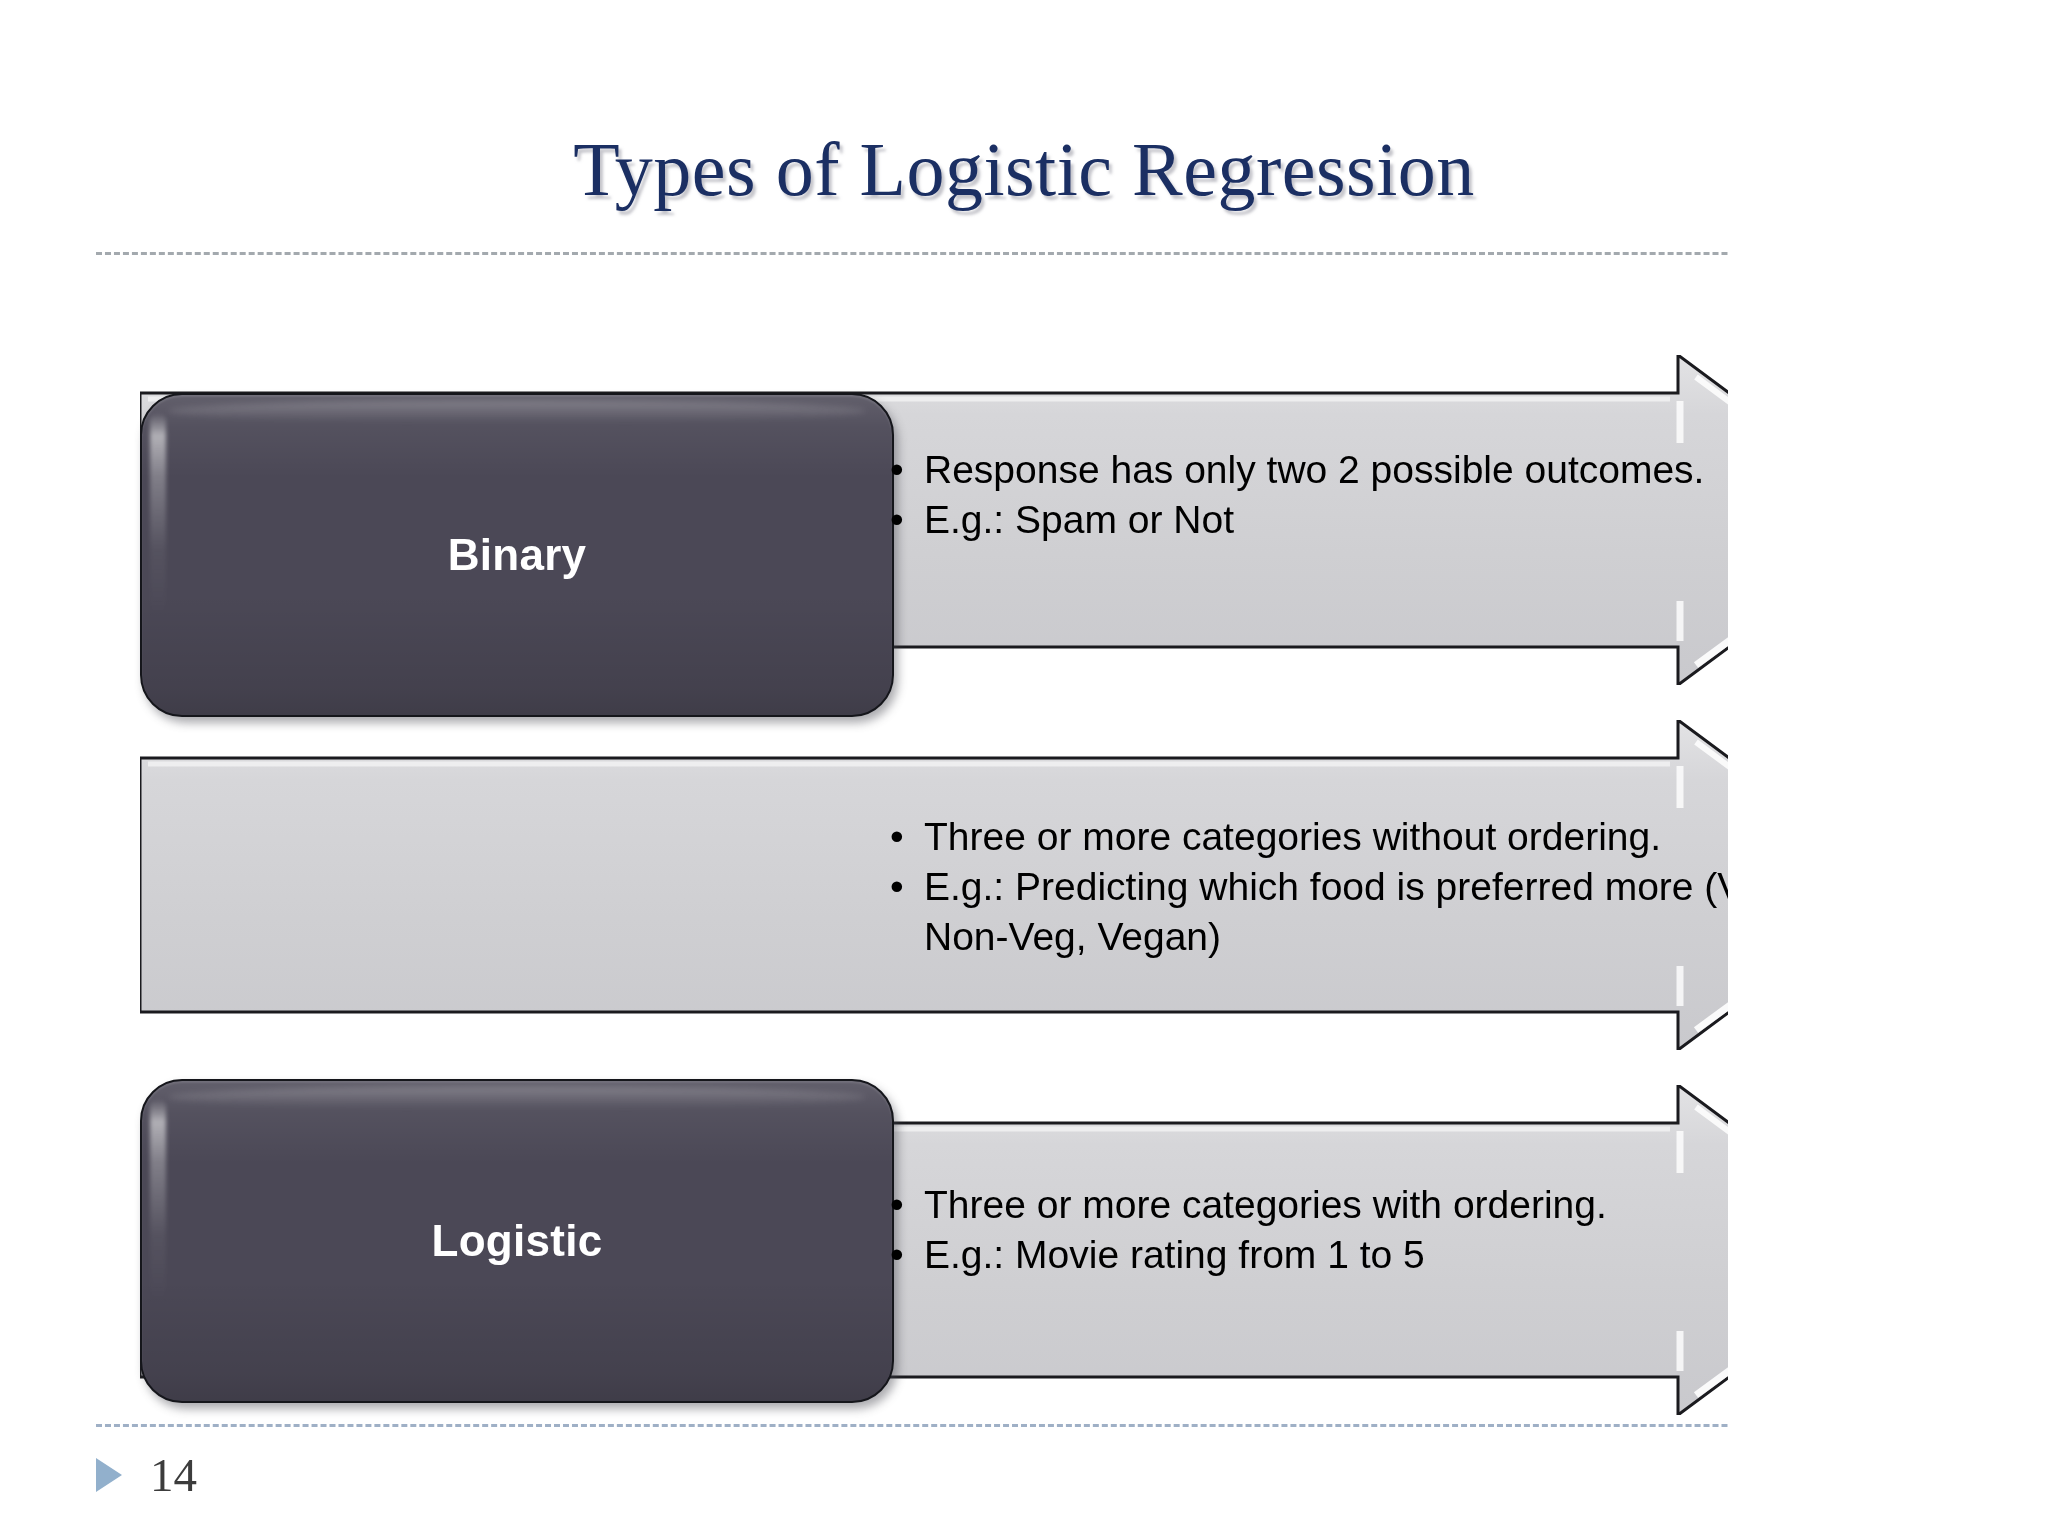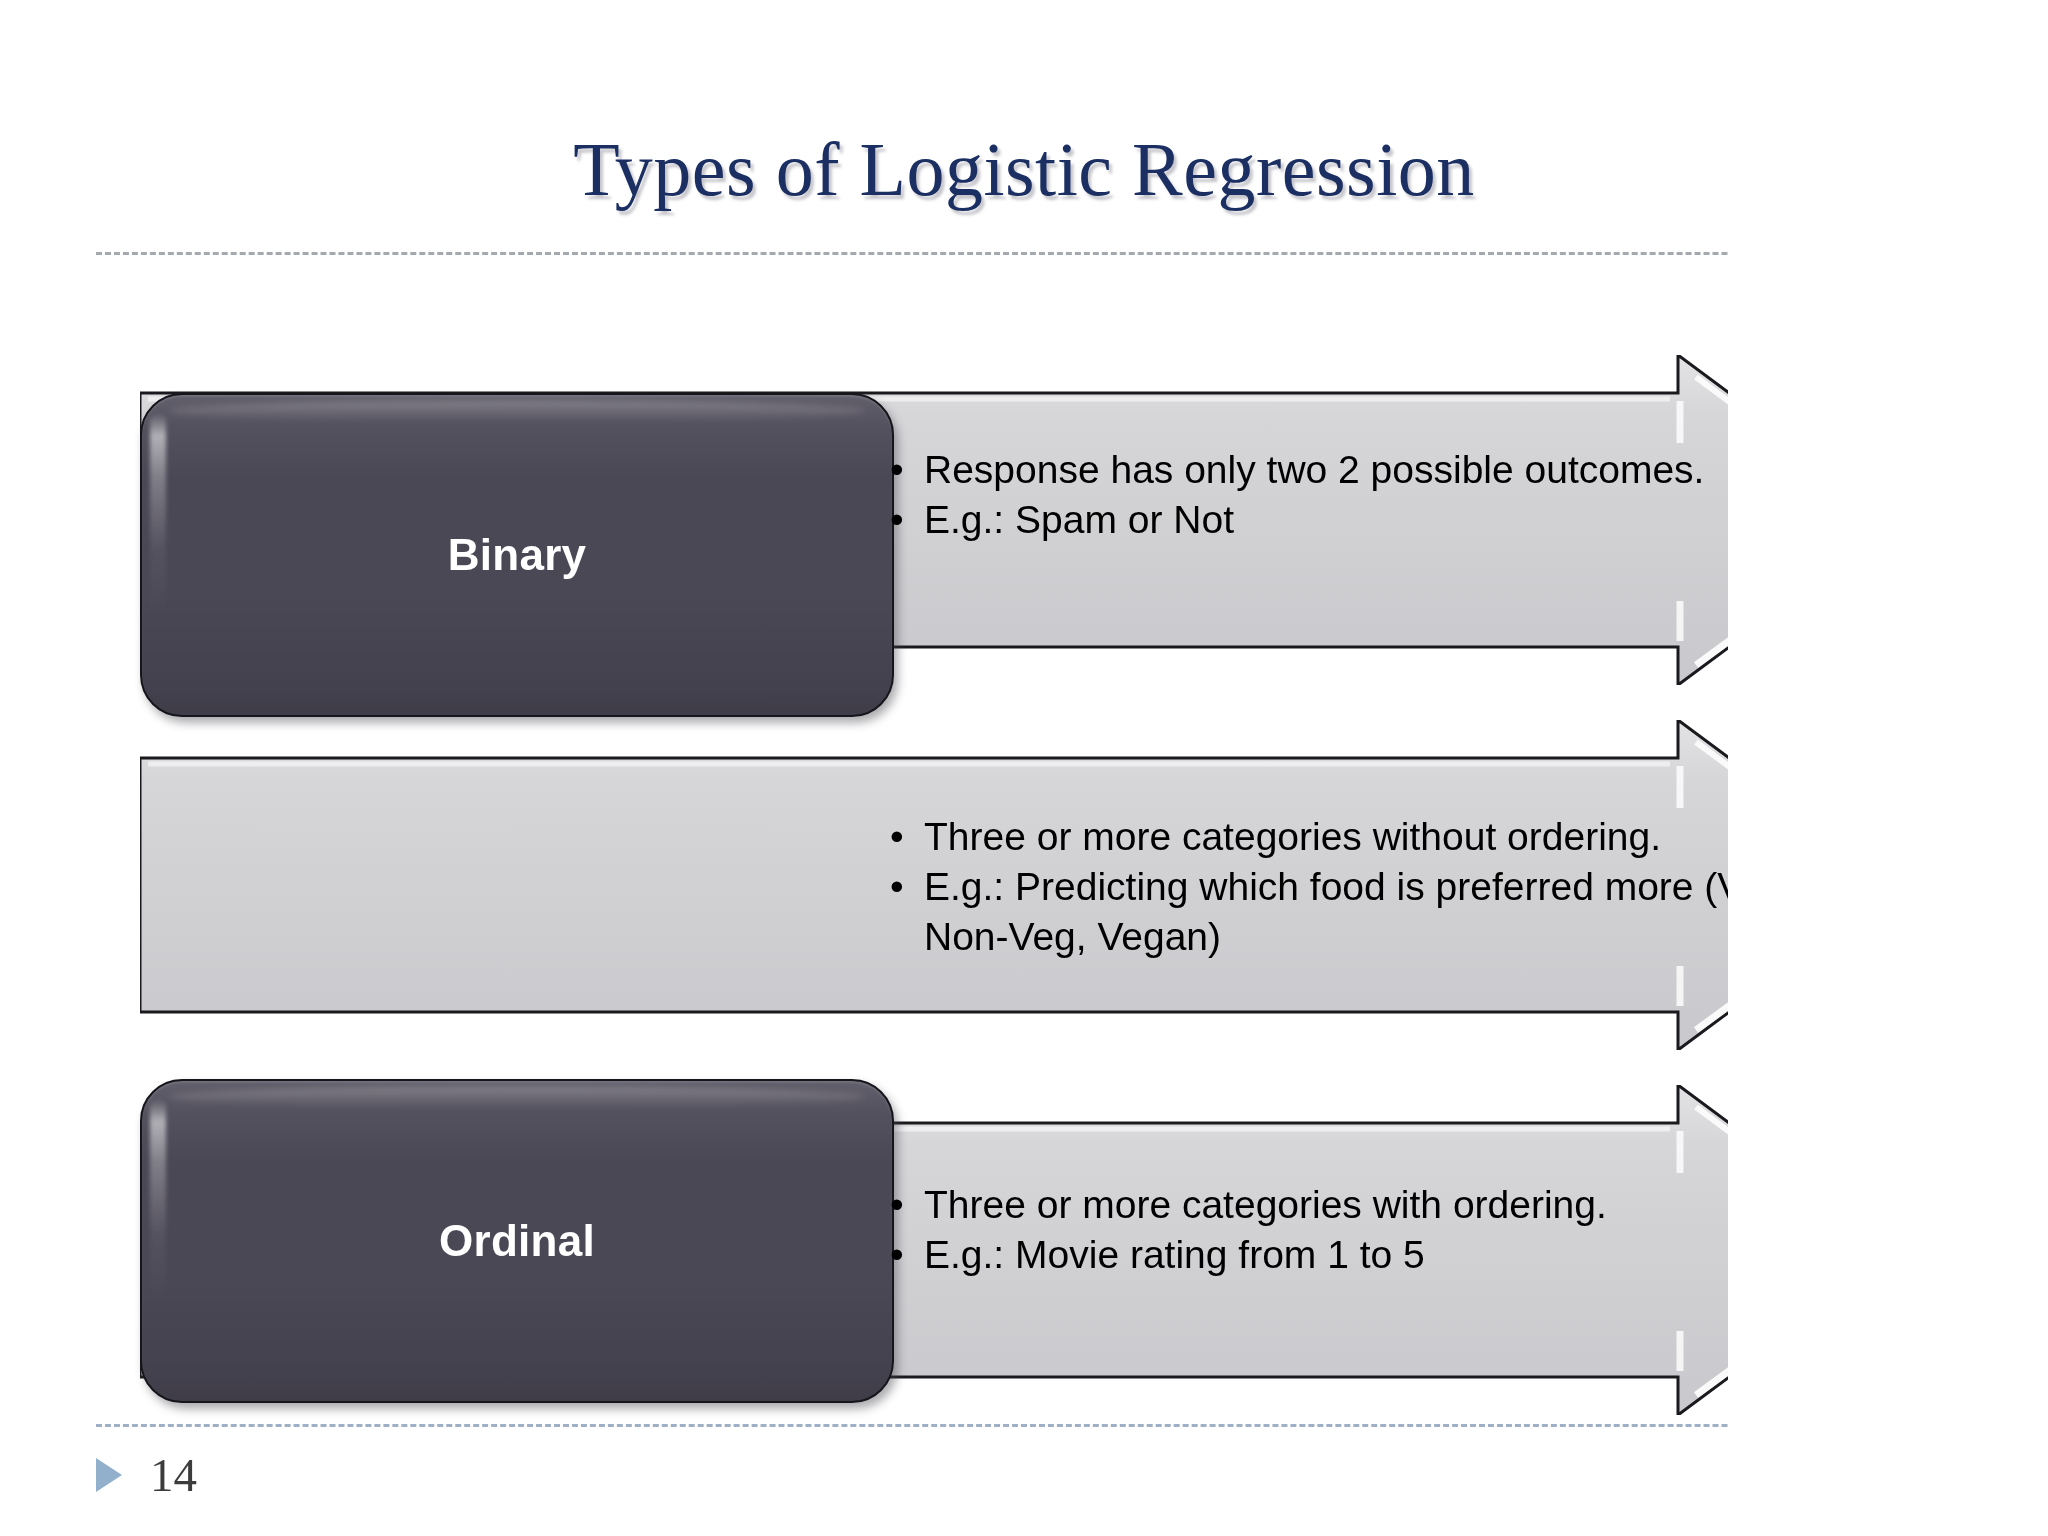--- a/index.html
+++ b/index.html
@@ -289,21 +289,21 @@
         <span class="bullet-dot">•</span>
         <span class="bullet-body">Three or more categories with ordering.</span>
       </div>
       <div class="bullet-line">
         <span class="bullet-dot">•</span>
         <span class="bullet-body">E.g.: Movie rating from 1 to 5</span>
       </div>
     </div>
 
     <div class="label-box" style="left:140px; top:-6px; width:750px; height:320px;">
-      <span class="label-text">Ordinal</span>
+      <span class="label-text">Logistic</span>
     </div>
   </div>
 
   <div id="footer">
     <div id="footer-marker"></div>
     <div id="page-number">14</div>
   </div>
 
 </div>
 

